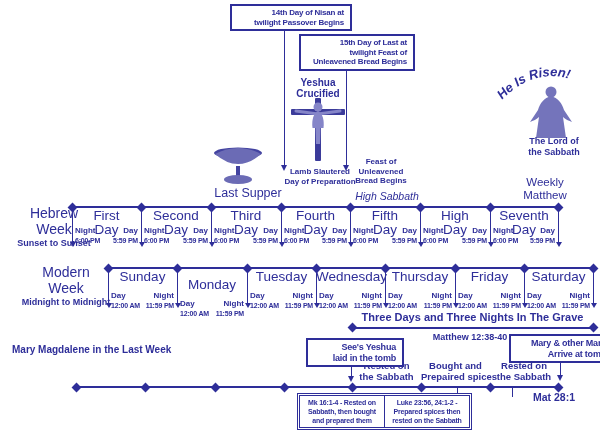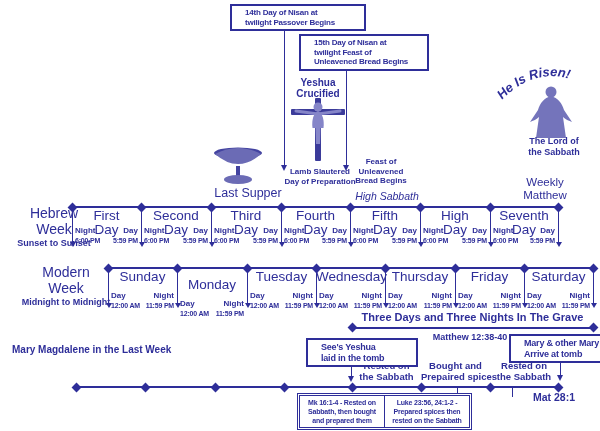--- a/index.html
+++ b/index.html
@@ -3,22 +3,22 @@
 <meta charset="utf-8">
 <style>
   html,body{margin:0;padding:0;background:#fff;}
   .canvas{position:relative;width:600px;height:431px;background:#ffffff;overflow:hidden;
           font-family:"Liberation Sans",sans-serif;color:#2e2e99;}
   .abs{position:absolute;}
   .ctr{text-align:center;}
   .b{font-weight:bold;}
   .nw{white-space:nowrap;}
   .pre{white-space:pre;}
-  .box{position:absolute;background:#fff;border:2px solid #2e2e99;padding:2px 13px;
-       font-size:8px;font-weight:bold;line-height:9.5px;text-align:left;z-index:5;}
+  .box{position:absolute;background:#fff;border:2px solid #2e2e99;padding:2px 6px;
+       font-size:8px;font-weight:bold;line-height:9.5px;text-align:right;z-index:5;}
   .box span{display:block;white-space:nowrap;letter-spacing:-0.2px;}
   .hline{position:absolute;height:2px;background:#2e2e99;}
   .vline{position:absolute;width:1px;background:#2e2e99;}
   .dia{position:absolute;width:7px;height:7px;background:#2e2e99;transform:rotate(45deg);}
   .tick{position:absolute;width:1px;background:#2e2e99;}
   .tick:after{content:"";position:absolute;left:-2.5px;bottom:-5px;width:0;height:0;
        border-left:3px solid transparent;border-right:3px solid transparent;border-top:5px solid #2e2e99;}
   .arrdn{position:absolute;width:0;height:0;border-left:3px solid transparent;
        border-right:3px solid transparent;border-top:6px solid #2e2e99;}
   .daycell{position:absolute;height:42px;}
@@ -43,21 +43,21 @@
 </head>
 <body>
 
 <div class="canvas">
 
   <div class="box" style="left:230px;top:4px;width:106px;">
     <span>14th Day of Nisan at</span>
     <span>twilight Passover Begins</span>
   </div>
   <div class="box" style="left:299px;top:34px;width:100px;">
-    <span>15th Day of Nisan at</span>
+    <span>15th Day of Last at</span>
     <span>twilight Feast of</span>
     <span>Unleavened Bread Begins</span>
   </div>
   <div class="vline" style="left:284px;top:30px;height:135px;"></div>
   <div class="arrdn" style="left:281px;top:165px;"></div>
   <div class="vline" style="left:346px;top:70px;height:95px;"></div>
   <div class="arrdn" style="left:343px;top:165px;"></div>
 
   <div class="abs ctr b" style="left:288px;top:77px;width:60px;font-size:10px;line-height:11px;z-index:6;">
     <span style="display:block">Yeshua</span>

